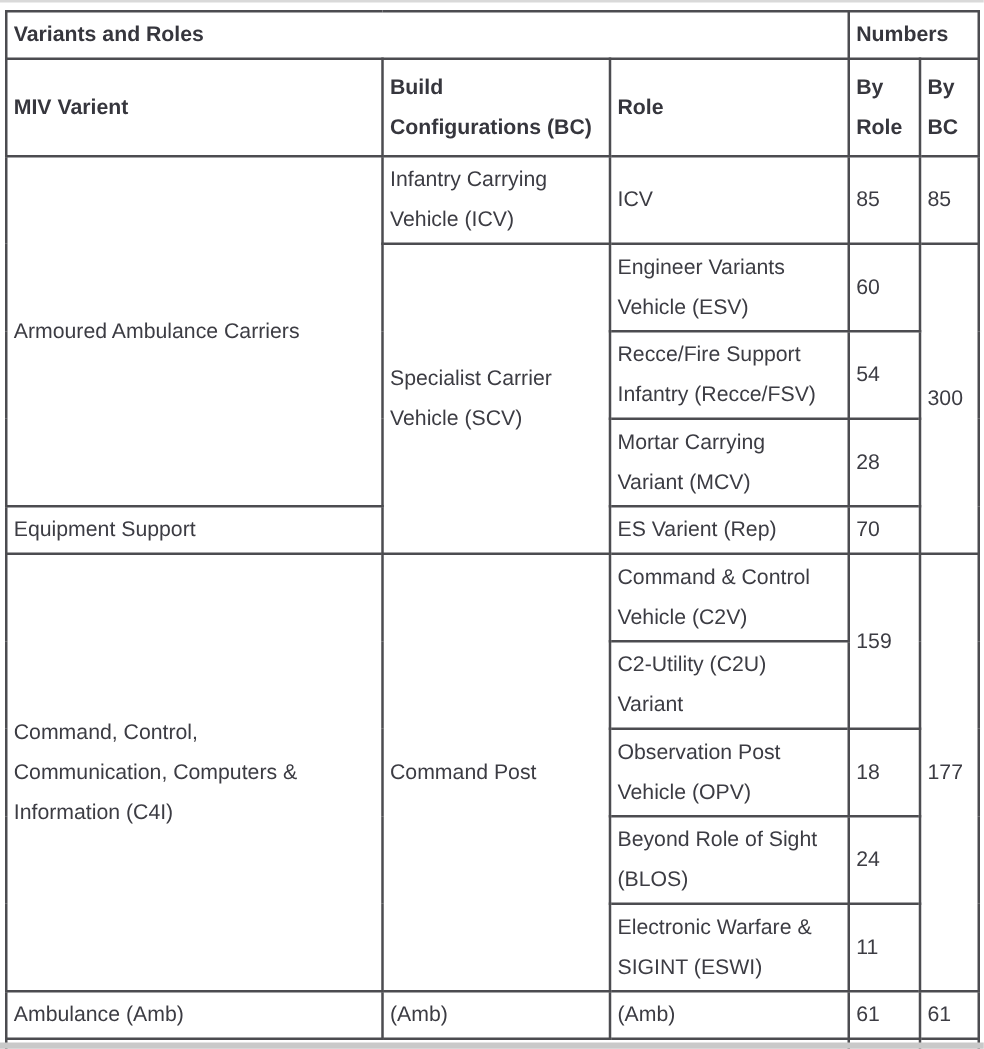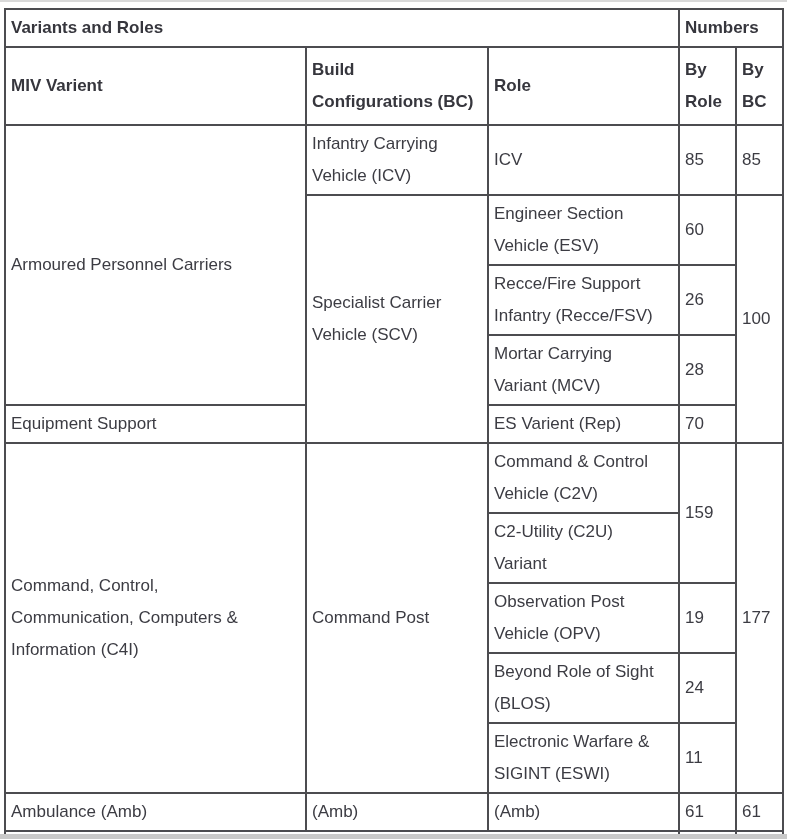--- a/index.html
+++ b/index.html
@@ -70,39 +70,39 @@
       <td class="b">MIV Varient</td>
       <td class="b">Build
 Configurations (BC)</td>
       <td class="b">Role</td>
       <td class="b">By
 Role</td>
       <td class="b">By
 BC</td>
     </tr>
     <tr class="h2">
-      <td rowspan="4">Armoured Personnel Carriers</td>
+      <td rowspan="4">Armoured Ambulance Carriers</td>
       <td>Infantry Carrying
 Vehicle (ICV)</td>
       <td>ICV</td>
       <td>85</td>
       <td>85</td>
     </tr>
     <tr class="h2">
       <td rowspan="4">Specialist Carrier
 Vehicle (SCV)</td>
-      <td>Engineer Section
+      <td>Engineer Variants
 Vehicle (ESV)</td>
       <td>60</td>
-      <td rowspan="4">100</td>
+      <td rowspan="4">300</td>
     </tr>
     <tr class="h2">
       <td>Recce/Fire Support
 Infantry (Recce/FSV)</td>
-      <td>26</td>
+      <td>54</td>
     </tr>
     <tr class="h2">
       <td>Mortar Carrying
 Variant (MCV)</td>
       <td>28</td>
     </tr>
     <tr class="hs">
       <td>Equipment Support</td>
       <td>ES Varient (Rep)</td>
       <td>70</td>
@@ -117,21 +117,21 @@
       <td rowspan="2">159</td>
       <td rowspan="5">177</td>
     </tr>
     <tr class="h2">
       <td>C2-Utility (C2U)
 Variant</td>
     </tr>
     <tr class="h2">
       <td>Observation Post
 Vehicle (OPV)</td>
-      <td>19</td>
+      <td>18</td>
     </tr>
     <tr class="h2">
       <td>Beyond Role of Sight
 (BLOS)</td>
       <td>24</td>
     </tr>
     <tr class="h2">
       <td>Electronic Warfare &amp;
 SIGINT (ESWI)</td>
       <td>11</td>

